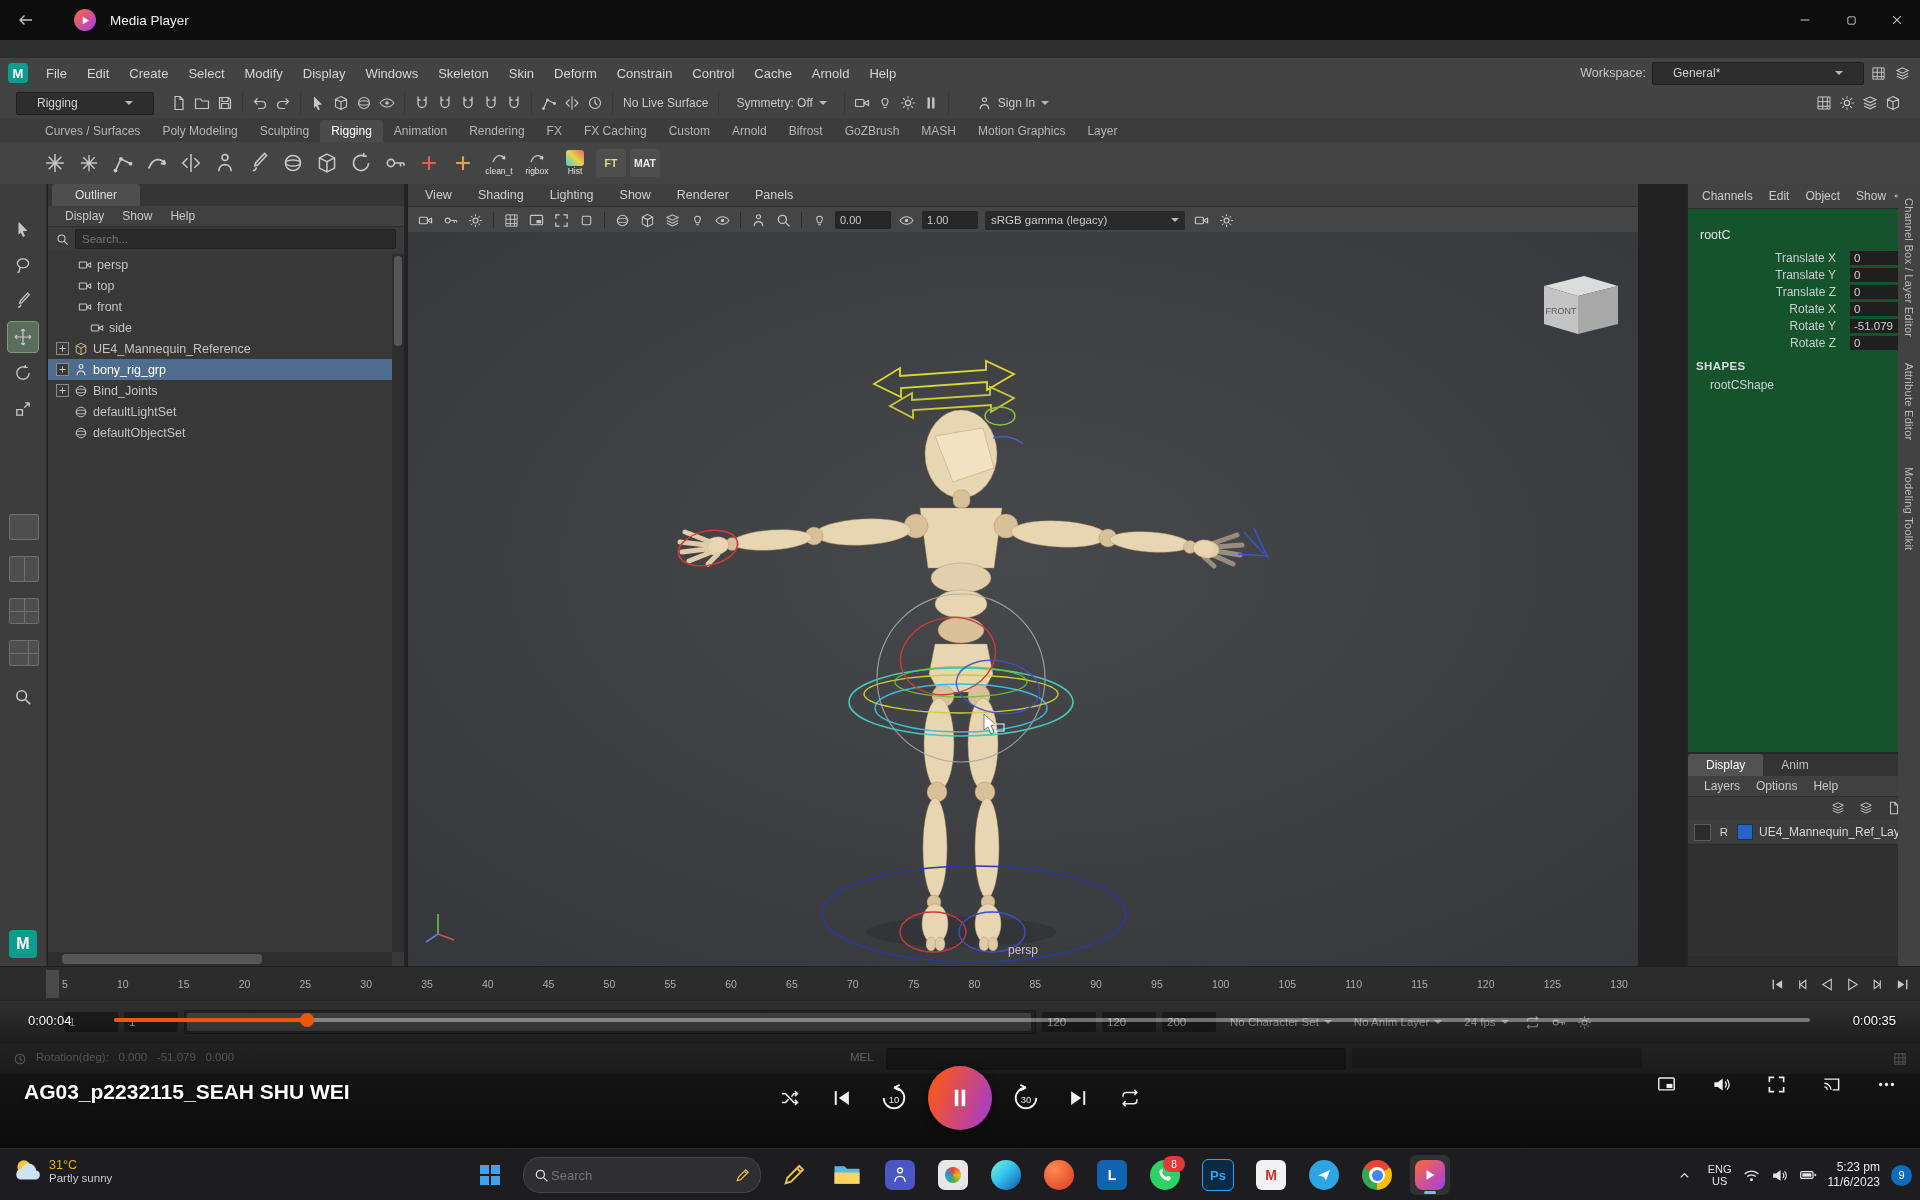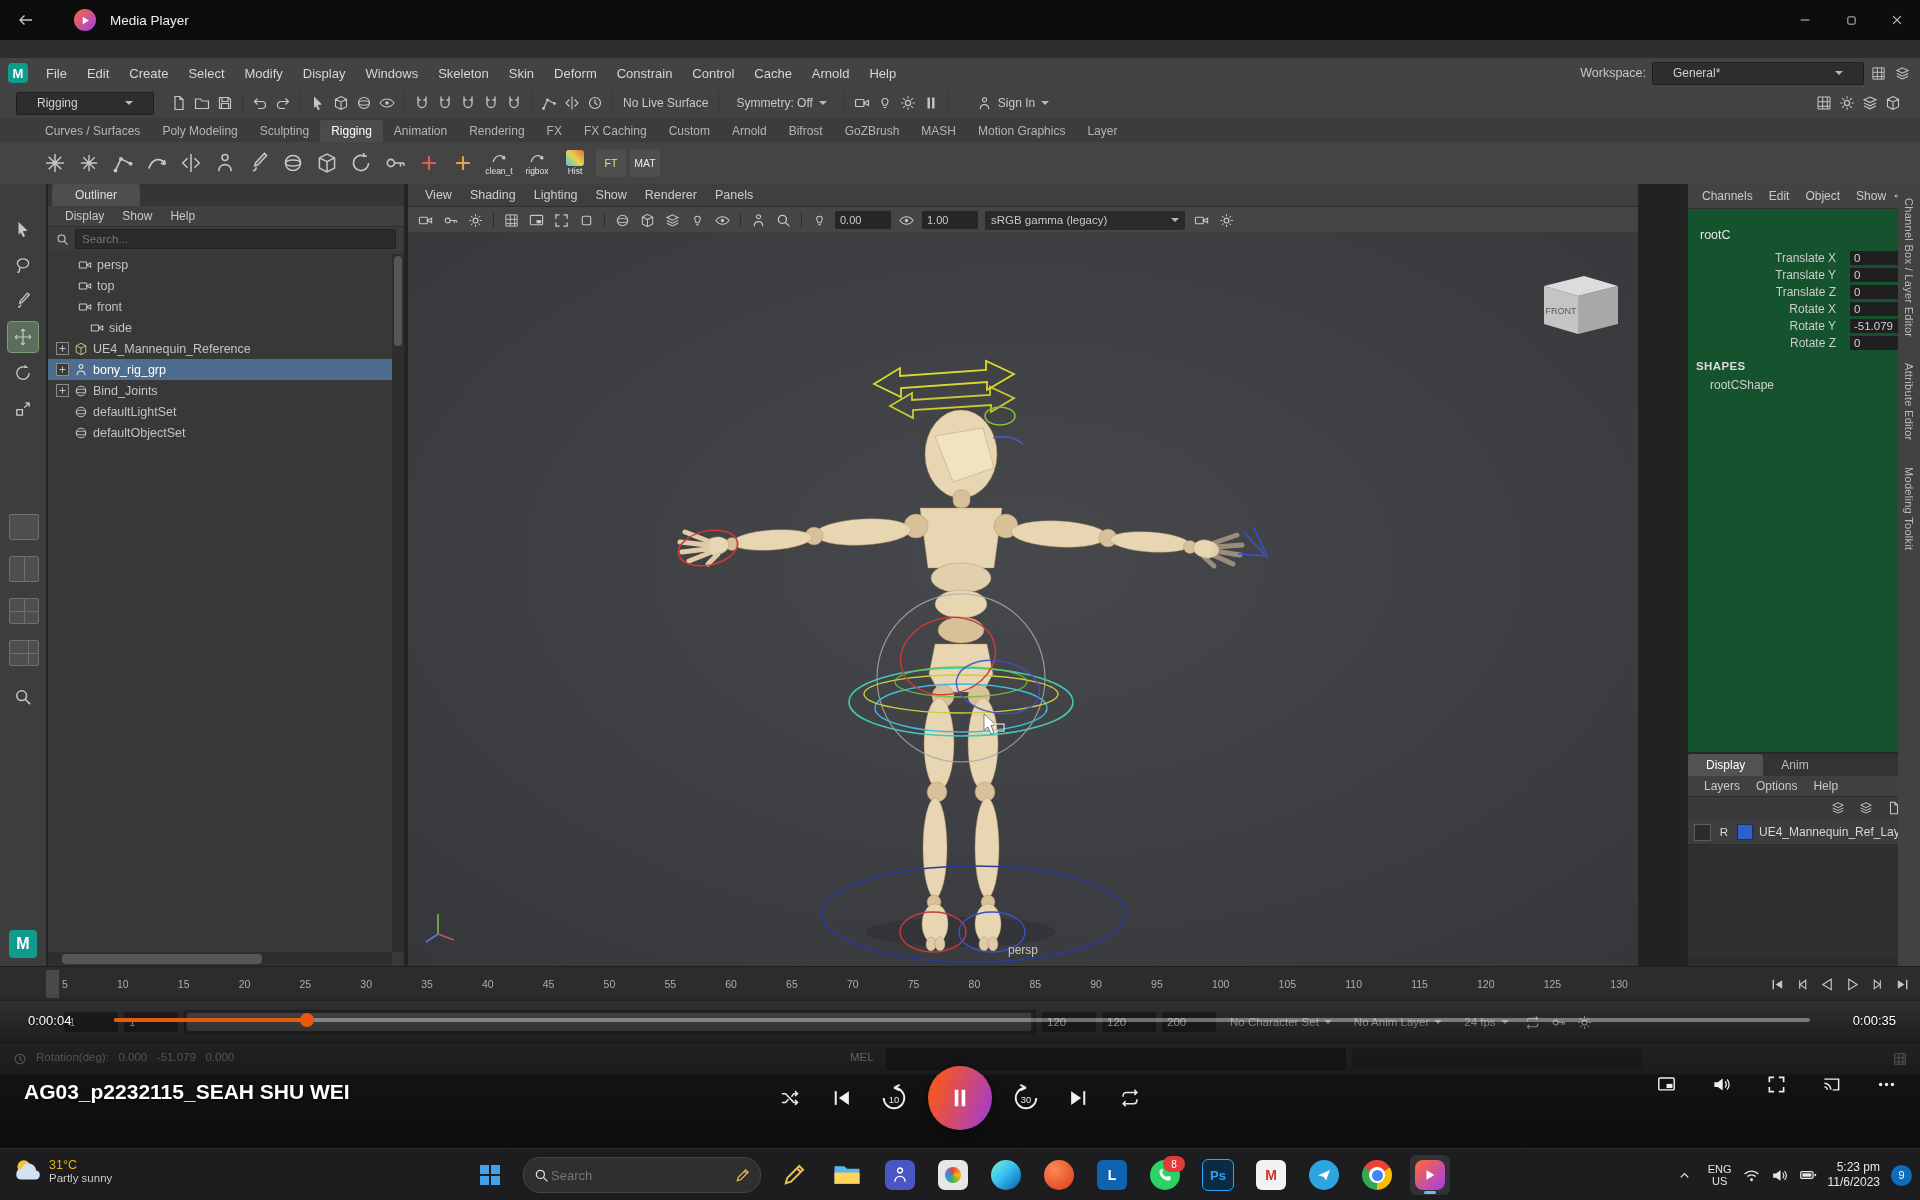--- a/index.html
+++ b/index.html
@@ -30,21 +30,21 @@
   .sic{width:20px;height:20px;display:flex;align-items:center;justify-content:center}
   .stxt{font-size:12px;color:#c9c9c9;padding:0 10px;display:flex;align-items:center;gap:6px}
   .m-shelftabs{position:absolute;left:0;top:78px;width:1920px;height:24px;background:#3c3c3c;display:flex;align-items:flex-end;padding-left:34px;border-bottom:1px solid #303030}
   .shtab{font-size:12px;color:#b5b5b5;padding:3px 11px;line-height:16px}
   .shtab.active{color:#fff;background:#4b4b4b;border-radius:3px 3px 0 0}
   .m-shelf{position:absolute;left:0;top:102px;width:1920px;height:42px;background:#444;display:flex;align-items:center;padding-left:40px;gap:4px;border-bottom:1px solid #2c2c2c}
   .shic{width:30px;height:30px;display:flex;align-items:center;justify-content:center}
   .shbtn{width:34px;height:36px;display:flex;flex-direction:column;align-items:center;justify-content:center;gap:1px}
   .shbtn .lbl{font-size:8.5px;color:#e0e0e0;line-height:9px}
   .histic{width:18px;height:16px;border-radius:3px;background:linear-gradient(45deg,#4ac8e8,#e8d44a,#e86a4a)}
-  .meltile{width:30px;height:28px;background:#4e4e4e;border-radius:3px;display:flex;align-items:center;justify-content:center;font-size:10.5px;font-weight:normal;color:#eadb7a}
+  .meltile{width:30px;height:28px;background:#4e4e4e;border-radius:3px;display:flex;align-items:center;justify-content:center;font-size:10.5px;font-weight:bold;color:#eadb7a}
 
   .m-main{position:absolute;left:0;top:144px;width:1920px;height:782px;background:#222}
   
   .toolbox{position:absolute;left:0;top:0;width:46px;height:782px;background:#3d3d3d;border-right:1px solid #2a2a2a}
   .tool{position:absolute;left:8px;width:30px;height:30px;display:flex;align-items:center;justify-content:center;border-radius:3px}
   .tool.sel{background:#5b6e5e;outline:1px solid #7ba06e}
   .pane{position:absolute;left:9px;width:28px;height:24px;border:1px solid #6f6f6f;background:#4e4e4e;border-radius:2px}
   .pane.p2{background:linear-gradient(#6f6f6f,#6f6f6f) 50% 0/1px 100% no-repeat,#4e4e4e}
   .pane.p4{background:linear-gradient(#6f6f6f,#6f6f6f) 50% 0/1px 100% no-repeat,linear-gradient(#6f6f6f,#6f6f6f) 0 50%/100% 1px no-repeat,#4e4e4e}
   .pane.p3{background:linear-gradient(#6f6f6f,#6f6f6f) 0 50%/100% 1px no-repeat,linear-gradient(#6f6f6f,#6f6f6f) 65% 0/1px 100% no-repeat,#4e4e4e}
@@ -60,21 +60,21 @@
   .o-tree{position:absolute;top:70px;left:0;right:12px;bottom:14px;overflow:hidden}
   .o-row{height:21px;display:flex;align-items:center;gap:5px;font-size:12.5px;color:#c3c3c3}
   .o-row.sel{background:#4e6d8e;color:#fff}
   .o-exp{width:11px;height:11px;border:1px solid #8a8a8a;background:#3a3a3a;display:flex;align-items:center;justify-content:center;flex:none}
   .o-vsb{position:absolute;right:0;top:70px;bottom:14px;width:12px;background:#2e2e2e}
   .o-vsb .thumb{position:absolute;top:2px;left:2px;width:8px;height:90px;background:#565656;border-radius:4px}
   .o-hsb{position:absolute;left:0;right:12px;bottom:0;height:14px;background:#2e2e2e}
   .o-hsb .thumb{position:absolute;left:14px;top:2px;width:200px;height:10px;background:#565656;border-radius:4px}
   
   .viewport{position:absolute;left:408px;top:0;width:1230px;height:782px;background:#3b3d40}
-  .vp-menus{height:22px;background:#3f3f3f;display:flex;align-items:center;gap:0;padding-left:8px;border-bottom:1px solid #2e2e2e}
+  .vp-menus{height:22px;background:#3f3f3f;display:flex;align-items:center;gap:8px;padding-left:8px;border-bottom:1px solid #2e2e2e}
   .vpmenu{font-size:12.5px;color:#cdcdcd;padding:0 9px}
   .vp-toolbar{height:26px;background:#454545;display:flex;align-items:center;padding-left:6px;gap:2px;border-bottom:1px solid #2a2a2a}
   .vic{width:23px;height:20px;display:flex;align-items:center;justify-content:center;border-radius:2px}
   .vsep{width:1px;height:16px;background:#2e2e2e;margin:0 4px}
   .vfield{width:46px;height:18px;background:#262626;border-radius:2px;font-size:11px;color:#ccc;display:flex;align-items:center;padding:0 5px;margin:0 2px}
   .vdrop{width:188px;height:19px;background:#2a2a2a;border-radius:2px;font-size:11.5px;color:#c9c9c9;display:flex;align-items:center;padding:0 6px;margin:0 3px}
   .vp-canvas{position:absolute;left:0;top:48px;width:1230px;height:734px}
   
   .rightpanel{position:absolute;left:1686px;top:0;width:254px;height:782px;background:#14532d;border-left:2px solid #242424}
   .cb-tabs{height:24px;display:flex;align-items:center;background:#434343;border-bottom:1px solid #2e2e2e;padding-left:6px}

